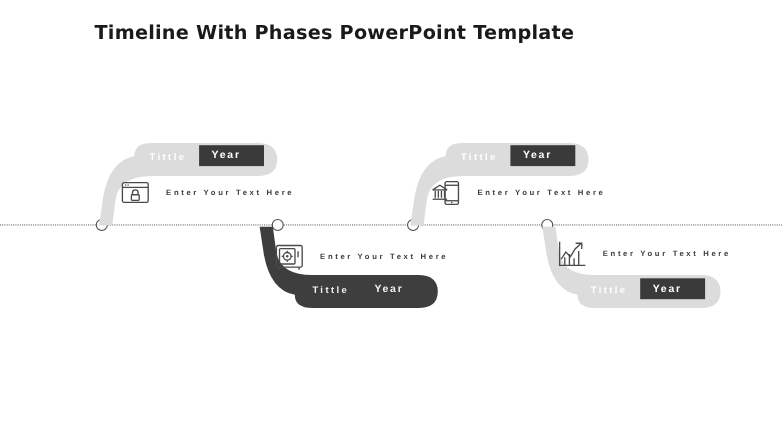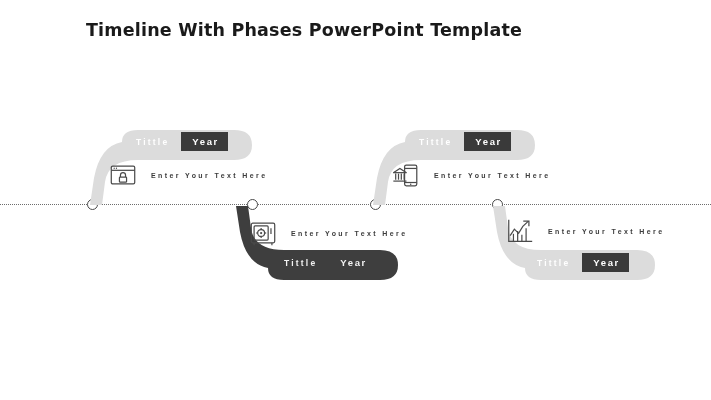--- a/index.html
+++ b/index.html
@@ -79,21 +79,21 @@
   }
   .phase-tittle {
     font-size: 8.5px;
     letter-spacing: 2.2px;
     font-weight: bold;
   }
   .phase-year {
     font-size: 9.5px;
     letter-spacing: 1.6px;
     font-weight: bold;
-    padding: 4px 9px 4px 11px;
+    padding: 4px 21px 4px 11px;
   }
   
   .phase.light .phase-tittle { color: #ffffff; }
   .phase.light .phase-year {
     color: #ffffff;
     background: #3a3a3a;
   }
   
   .phase.dark .phase-tittle { color: #f2f2f2; }
   .phase.dark .phase-year {

